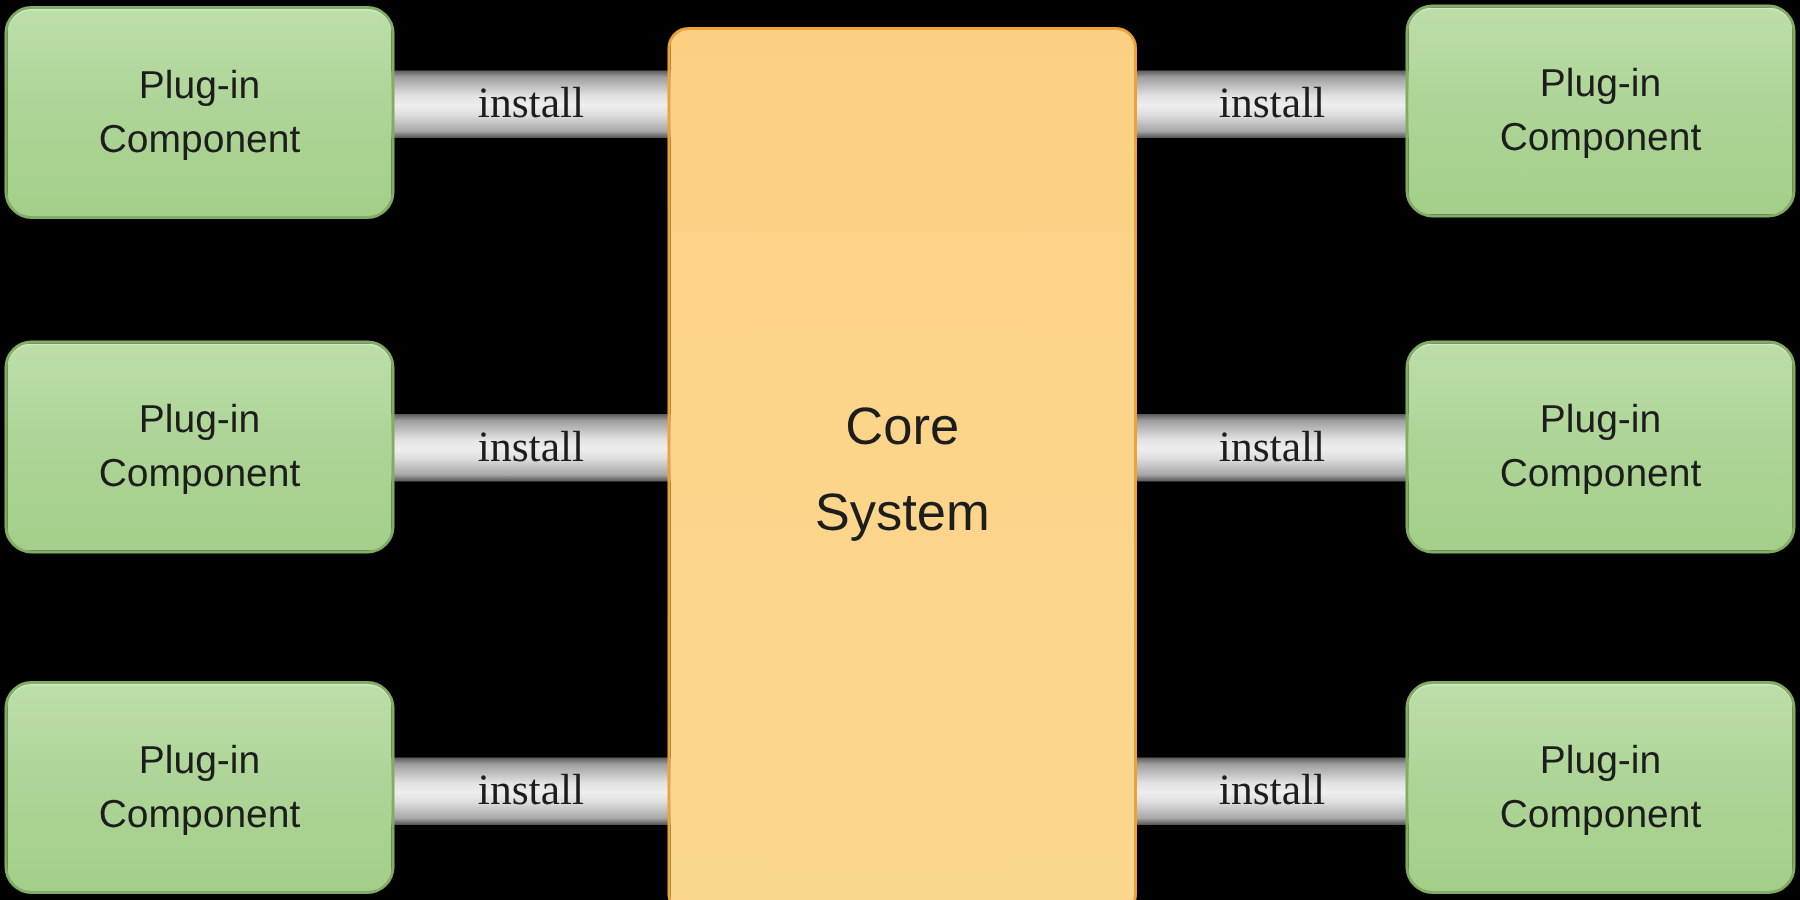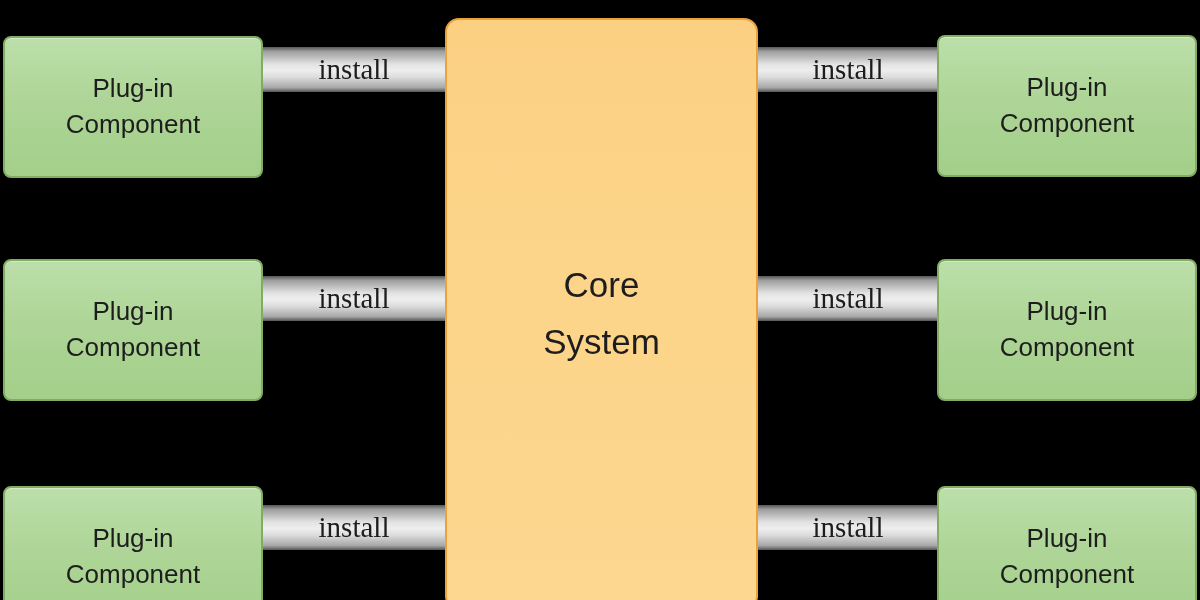--- a/index.html
+++ b/index.html
@@ -13,33 +13,32 @@
     height: 600px;
     background: #000000;
     overflow: hidden;
     font-family: "Liberation Sans", sans-serif;
   }
   .plugin-box {
     position: absolute;
     width: 256px;
     height: 138px;
     border: 2px solid #82ab64;
-    border-radius: 8px;
+    border-radius: 18px;
     background: linear-gradient(180deg, #bcdfaa 0%, #aed597 45%, #a3cf8a 100%);
     display: flex;
     align-items: center;
     justify-content: center;
     text-align: center;
     color: #1d1d1d;
     font-size: 26px;
     line-height: 1.38;
     white-space: pre-line;
     z-index: 2;
     box-shadow: inset 0 1px 0 rgba(255,255,255,0.35);
-    margin-top: 32px;
   }
   .pos-l1 { left: 3px;   top: 4px;   }
   .pos-l2 { left: 3px;   top: 227px; }
   .pos-l3 { left: 3px;   top: 454px; }
   .pos-r1 { left: 937px; top: 3px;   }
   .pos-r2 { left: 937px; top: 227px; }
   .pos-r3 { left: 937px; top: 454px; }
   .core-box {
     position: absolute;
     left: 445px;

